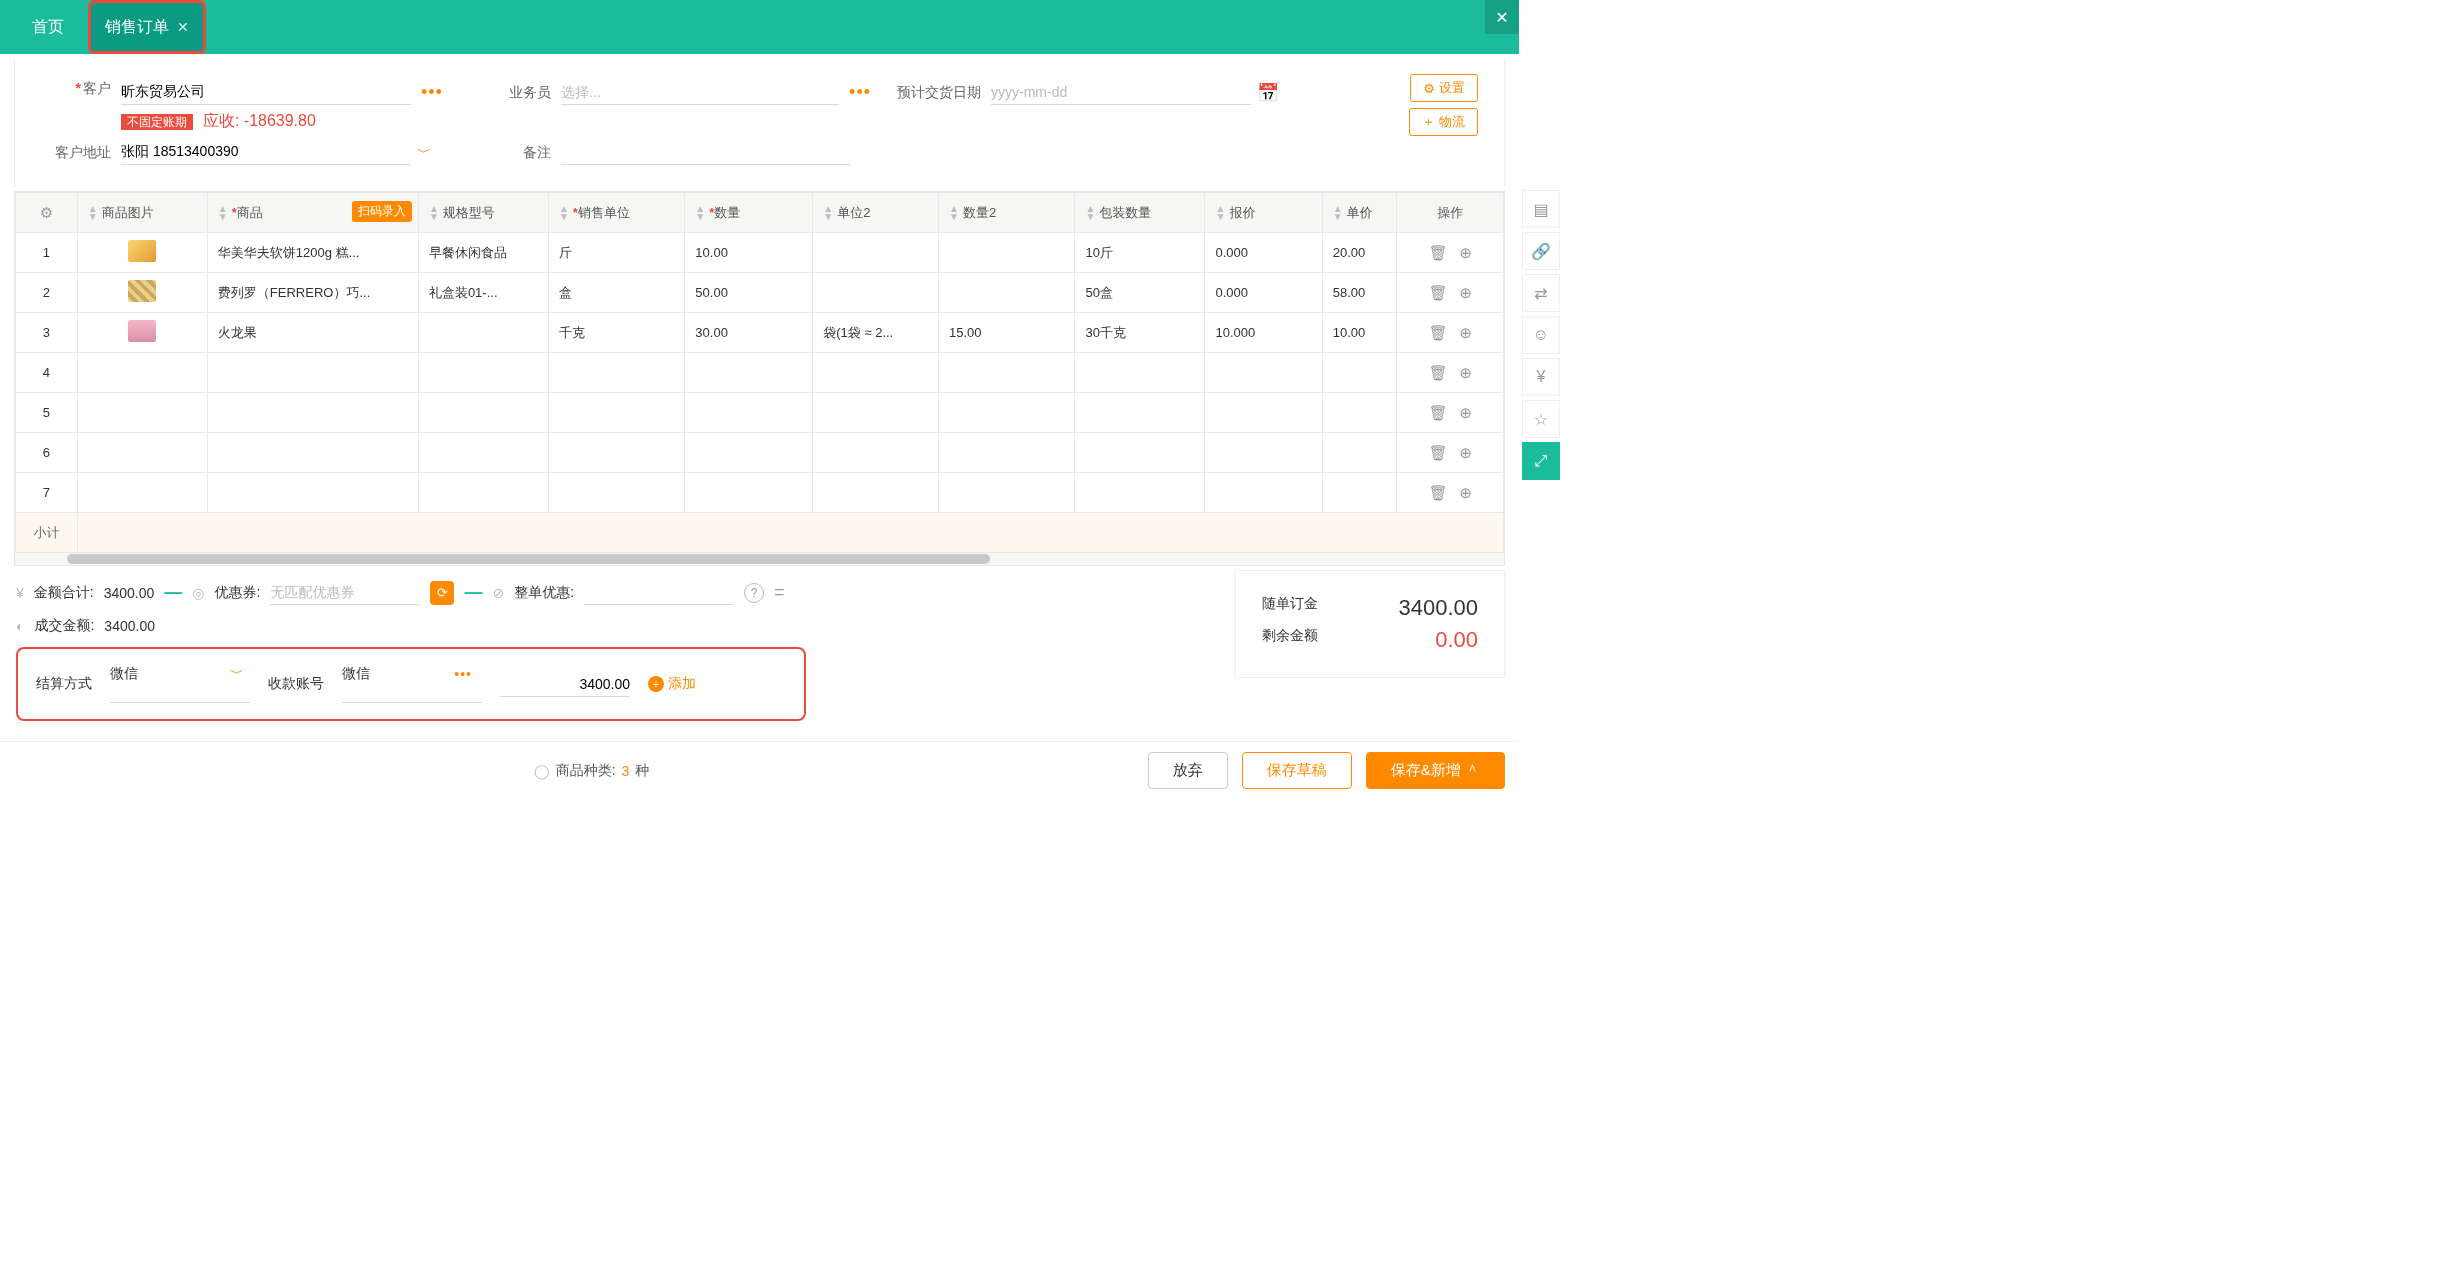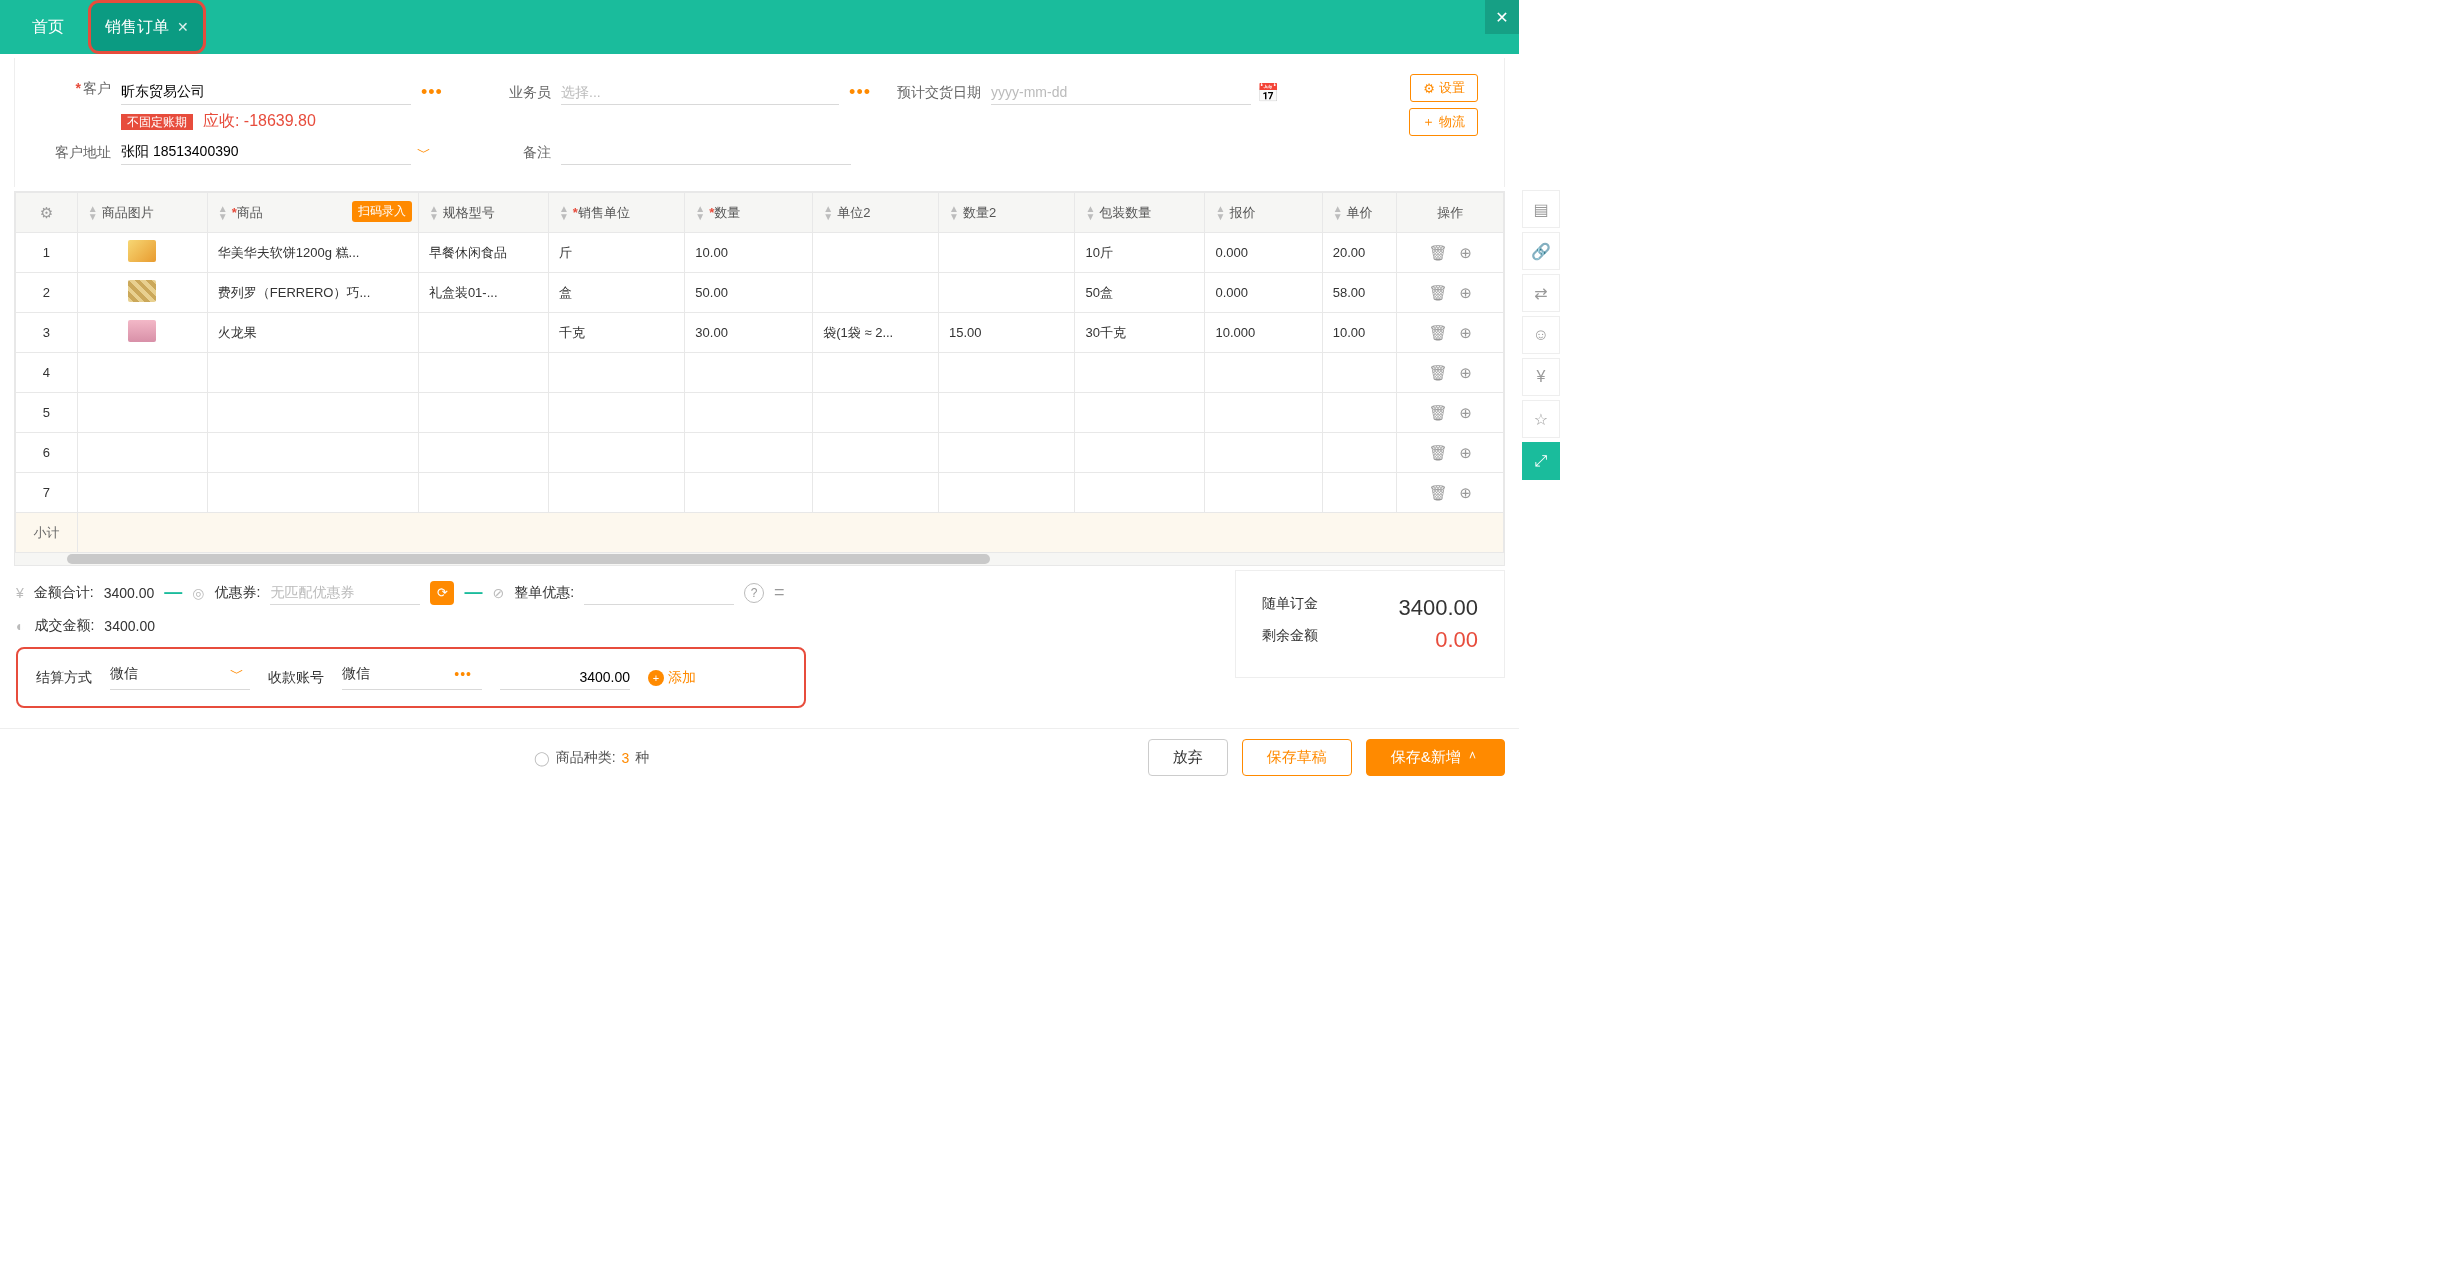--- a/index.html
+++ b/index.html
@@ -3,21 +3,21 @@
 <meta charset="utf-8">
 <style>
 *{box-sizing:border-box;margin:0;padding:0;}
 body{font-family:-apple-system,"PingFang SC","Microsoft YaHei",sans-serif;font-size:14px;color:#333;background:#fff;}
 .app{position:relative;width:1519px;}
 
 
 .topbar{background:#1abc9c;height:54px;display:flex;align-items:center;padding-left:8px;position:relative;}
 .tab{height:54px;line-height:54px;padding:0 20px;color:#fff;font-size:16px;position:relative;}
 .tab.home{padding:0 24px;}
-.tab.active{background:#0b9b82;border:3px solid #e74c3c;border-radius:11px;display:flex;align-items:center;padding:0 14px;}
+.tab.active{background:#0b9b82;border:3px solid #e74c3c;border-radius:6px;display:flex;align-items:center;padding:0 14px;}
 .tab .x{margin-left:8px;font-size:14px;opacity:.85;}
 .close-corner{position:absolute;right:0;top:0;width:34px;height:34px;background:#16a085;color:#fff;display:flex;align-items:center;justify-content:center;font-size:16px;}
 
 
 .content{padding:4px 14px 0 14px;position:relative;}
 .form-area{background:#fff;border-left:1px solid #eee;border-right:1px solid #eee;padding:22px 26px 14px 26px;position:relative;}
 .fr-row{display:flex;align-items:flex-start;margin-bottom:8px;}
 .fgrp{display:flex;align-items:center;}
 .lbl{min-width:70px;text-align:right;color:#666;font-size:14px;margin-right:10px;}
 .req-before{color:#e74c3c;font-weight:bold;margin-right:2px;}
@@ -57,21 +57,21 @@
 
 
 .summary{padding:14px 2px;display:flex;flex-direction:column;gap:12px;font-size:14px;color:#333;position:relative;}
 .sum-line{display:flex;align-items:center;gap:10px;}
 .circ{color:#bbb;font-size:14px;}
 .big-minus{color:#1abc9c;font-size:18px;font-weight:bold;}
 .eq{color:#999;font-size:18px;}
 .refresh-btn{background:#ff8a00;color:#fff;border-radius:4px;width:24px;height:24px;display:inline-flex;align-items:center;justify-content:center;font-size:13px;}
 .help-circ{width:20px;height:20px;border-radius:50%;border:1px solid #bbb;color:#999;display:inline-flex;align-items:center;justify-content:center;font-size:12px;}
 .pay-box{border:2px solid #e74c3c;border-radius:8px;padding:16px 18px;display:flex;align-items:center;gap:18px;width:790px;}
-.pay-box .sel{display:flex;align-items:center;gap:0;border-bottom:1px solid #d9d9d9;padding-bottom:6px;min-width:140px;}
+.pay-box .sel{display:flex;align-items:center;gap:0;border-bottom:1px solid #d9d9d9;padding-bottom:19px;min-width:140px;}
 .add-link{color:#ff8a00;display:flex;align-items:center;gap:4px;}
 .plus-circ{width:16px;height:16px;border-radius:50%;background:#ff8a00;color:#fff;display:inline-flex;align-items:center;justify-content:center;font-size:11px;}
 
 .totals-box{position:absolute;right:0;top:4px;border:1px solid #eee;background:#fff;padding:18px 26px;min-width:270px;}
 .totals-box .trow{display:flex;justify-content:space-between;margin:6px 0;}
 .totals-box .amt{font-size:22px;color:#333;}
 .totals-box .amt.red{color:#e74c3c;}
 
 
 .footer{margin-top:6px;padding:10px 14px 14px;display:flex;align-items:center;justify-content:flex-end;gap:14px;border-top:1px solid #eee;}

